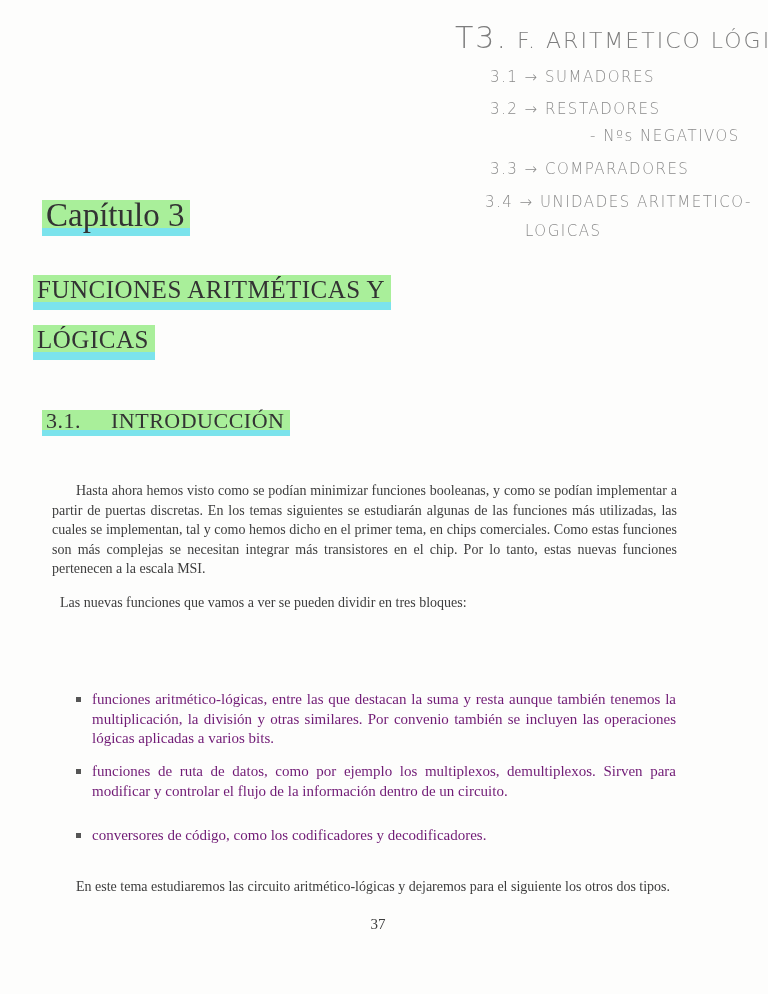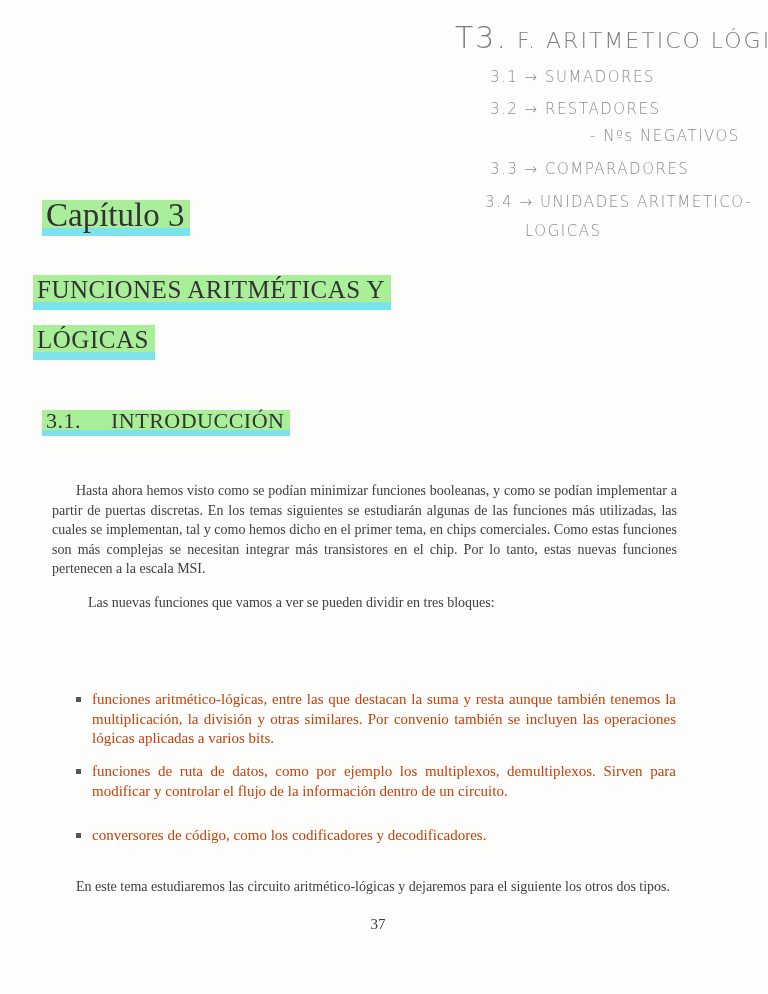--- a/index.html
+++ b/index.html
@@ -58,25 +58,25 @@
     
     .para {
       position: absolute;
       left: 52px; width: 625px;
       font-size: 14px; line-height: 19.5px;
       text-align: justify;
       color: #3d3d3d;
     }
     .indent { text-indent: 24px; }
     .p1 { top: 467px; }
-    .p2 { top: 593px; left: 88px; width: 600px; }
+    .p2 { top: 593px; left: 60px; width: 600px; }
     ul.blocks {
       position: absolute; left: 76px; top: 690px; width: 600px;
       margin: 0; padding: 0; list-style: none;
-      font-size: 15px; line-height: 19.5px; color: #c2410c;
+      font-size: 15px; line-height: 19.5px; color: #701a75;
     }
     ul.blocks li { position: relative; padding-left: 16px; text-align: justify; }
     ul.blocks li .bullet {
       position: absolute; left: 0; top: 7px; width: 5px; height: 5px; background: #555;
     }
     .li1 { margin-bottom: 0; }
     .li2 { position: absolute !important; top: 72px; }
     .li3 { position: absolute !important; top: 136px; }
     .p3 { top: 877px; }
     .pagenum {

